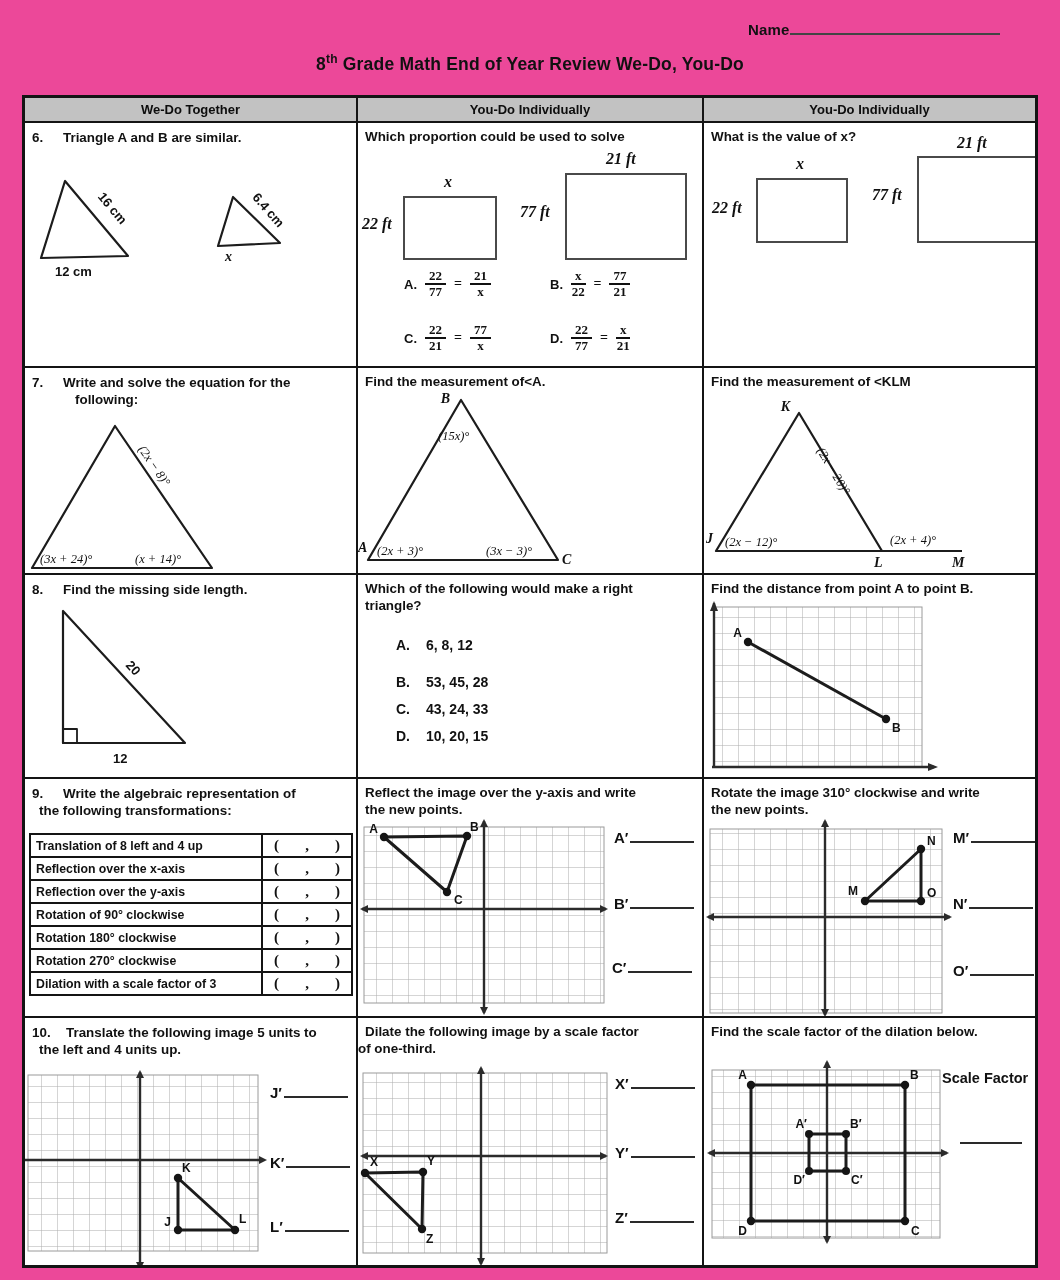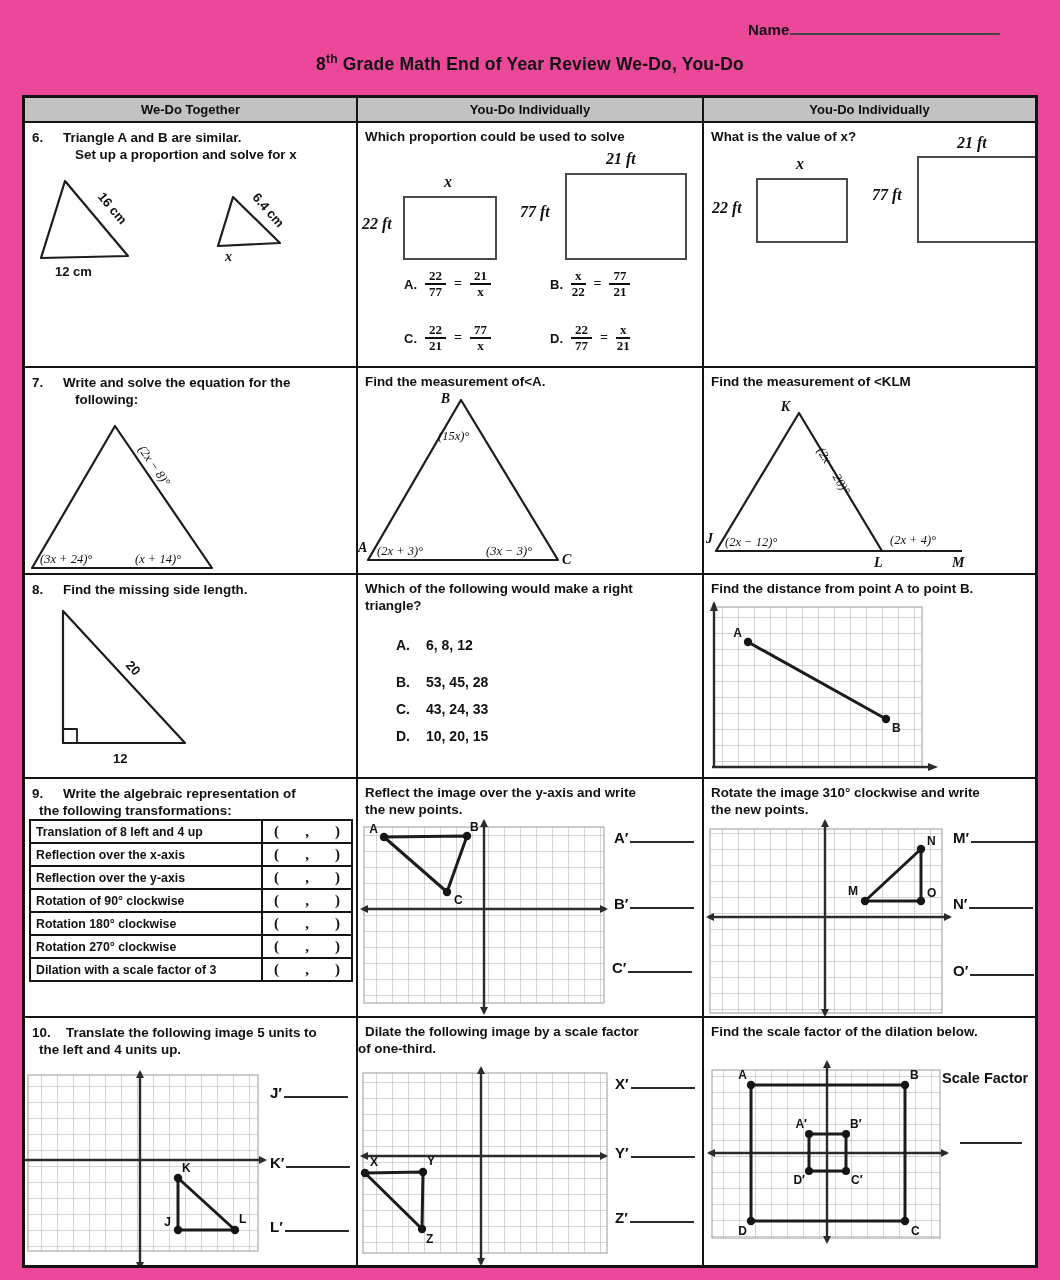--- a/index.html
+++ b/index.html
@@ -40,21 +40,21 @@
        font-weight:bold;font-size:13px;}
   .frac{display:inline-block;text-align:center;
         font:bold 13px "Liberation Serif",serif;line-height:14px;}
   .fn{display:block;border-bottom:2px solid #111;padding:0 4px;}
   .fd{display:block;}
   .eq{font:bold 14px "Liberation Serif",serif;}
   
   .lch{position:absolute;font-weight:bold;font-size:14px;white-space:nowrap;}
   .lch .lv{margin-left:16px;}
   
-  .ttab{position:absolute;left:4px;top:40px;border-collapse:collapse;padding-left:18px;}
+  .ttab{position:absolute;left:4px;top:54px;border-collapse:collapse;padding-left:18px;}
   .ttab td{border:2px solid #141414;font-weight:bold;font-size:12.3px;
            padding:2px 5px;height:21px;box-sizing:border-box;}
   .ttab td.tlab{width:232px;}
   .ttab td.tans{width:90px;}
   .ansparen{display:flex;justify-content:space-between;align-items:center;
             font:bold 15px "Liberation Serif",serif;padding:0 6px;}
   
   .blk{position:absolute;font-weight:bold;font-size:15px;white-space:nowrap;}
   .bl-line{display:inline-block;width:64px;height:11px;border-bottom:2.5px solid #2a2a2a;
            margin-left:2px;}
@@ -89,21 +89,20 @@
 
     <div class="cell hdr">We-Do Together</div>
     <div class="cell hdr">You-Do Individually</div>
     <div class="cell hdr lastcol">You-Do Individually</div>
 
     <div class="cell">
       <div class="probhead">
         <span class="pnum">6.</span>
         <span>Triangle A and B are similar.</span>
       </div>
-      <div class="l2 deep">Set up a proportion and solve for x</div>
       <svg width="300" height="125" style="left:0;top:48px;">
         <polygon class="shape" points="40,10 16,87 103,85"></polygon>
         <polygon class="shape" points="208,26 193,75 255,72"></polygon>
         <text class="tS" x="84" y="40" text-anchor="middle" transform="rotate(50 84 40)">16 cm</text>
         <text class="tS" x="30" y="105">12 cm</text>
         <text class="tS" x="240" y="42" text-anchor="middle" transform="rotate(49 240 42)">6.4 cm</text>
         <text class="tX" x="200" y="90">x</text>
       </svg>
     </div>
 

